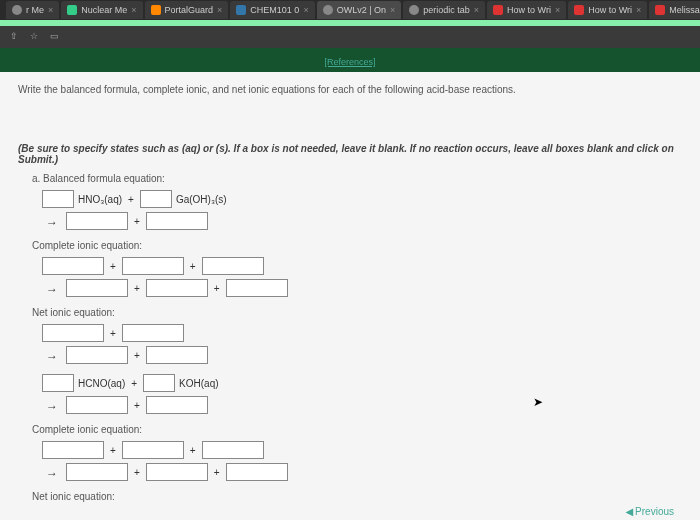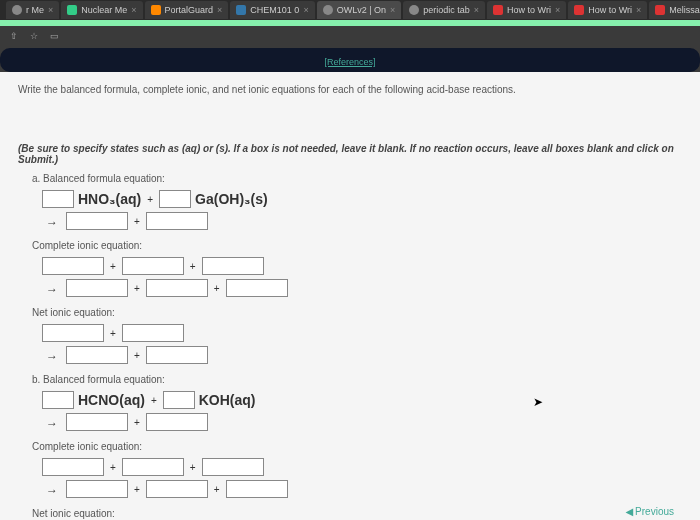--- a/index.html
+++ b/index.html
@@ -51,24 +51,23 @@
     }
     .url-icons { display: flex; gap: 8px; align-items: center; }
     .url-icon { width: 12px; height: 12px; color: #aaa; cursor: pointer; }
     .content-wrapper {
       background: #3a3a3a;
       height: calc(100% - 48px);
       padding: 0;
       overflow-y: auto;
     }
     .references-bar {
-      background: #0f172a;
+      background: #14532d;
       text-align: center;
       padding: 3px;
-      border-radius: 10px;
     }
     .references-link {
       color: #4a9;
       font-size: 9px;
       text-decoration: underline;
       cursor: pointer;
     }
     .page-content {
       background: #f5f5f5;
       padding: 12px 18px;
@@ -88,21 +87,21 @@
     }
     .input-box {
       width: 32px;
       height: 18px;
       border: 1px solid #888;
       background: #fff;
       font-size: 10px;
       text-align: center;
     }
     .input-box.wide { width: 62px; }
-    .formula-text { font-size: 14px; color: #333; font-weight: bold; }
+    .formula-text { font-size: 10px; color: #333; }
     .plus { font-size: 10px; color: #333; padding: 0 2px; }
     .arrow-row {
       margin-left: 24px;
       margin-bottom: 10px;
       display: flex;
       align-items: center;
       gap: 4px;
     }
     .arrow { font-size: 12px; color: #333; padding: 0 4px; }
     .cursor-arrow {
@@ -229,21 +228,20 @@
       <span class="plus">+</span>
       <input class="input-box wide" style="">
     </div>
     <div class="arrow-row">
       <span class="arrow">→</span>
       <input class="input-box wide" style="">
       <span class="plus">+</span>
       <input class="input-box wide" style="">
     </div>
 
-    <div class="section-label">b. Balanced formula equation:</div>
     <div class="equation-row">
       <input class="input-box" style="">
       <span class="formula-text">HCNO(aq)</span>
       <span class="plus">+</span>
       <input class="input-box" style="">
       <span class="formula-text">KOH(aq)</span>
     </div>
     <div class="arrow-row">
       <span class="arrow">→</span>
       <input class="input-box wide" style="">

